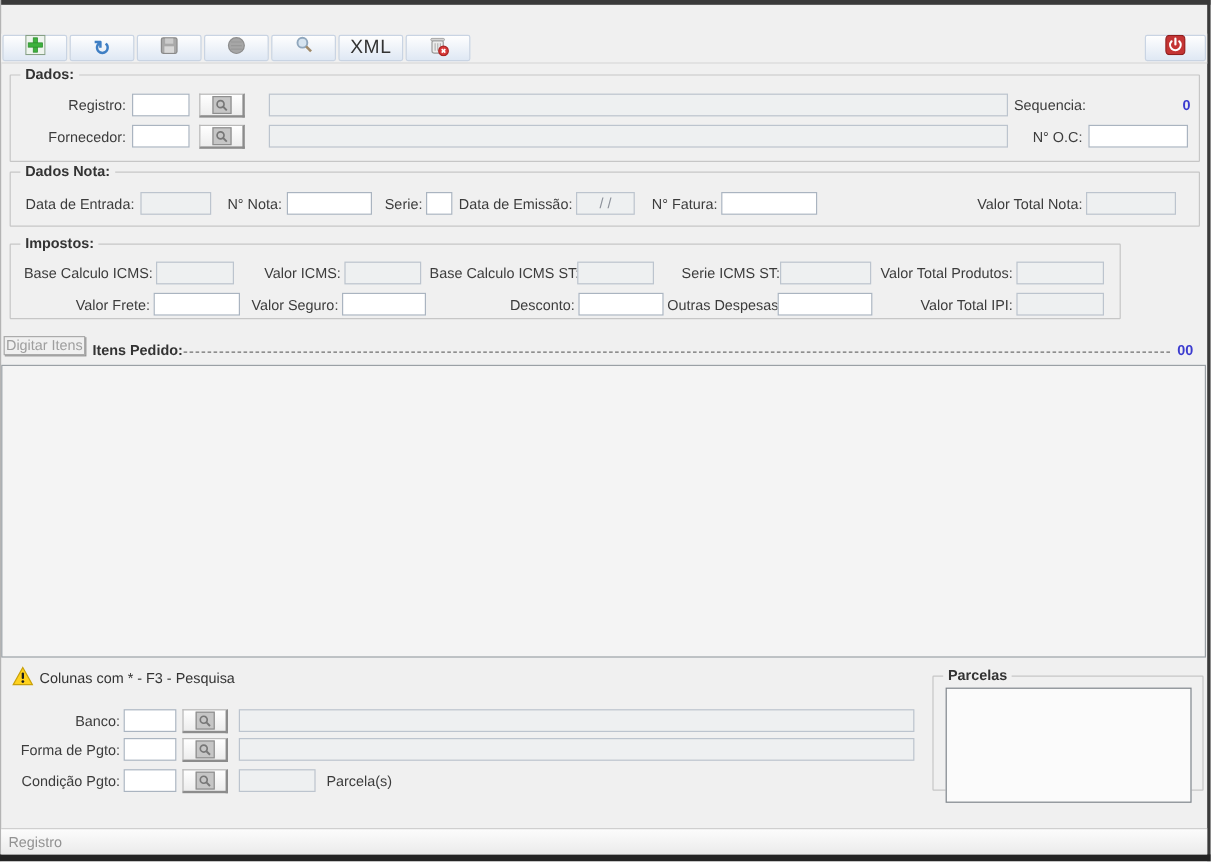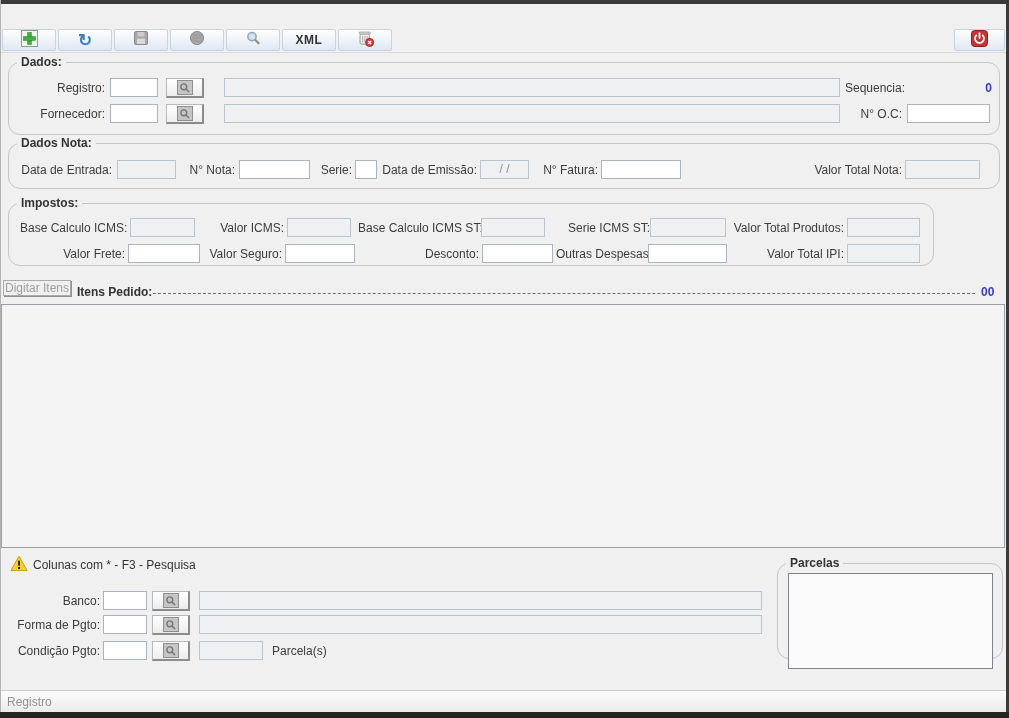--- a/index.html
+++ b/index.html
@@ -21,26 +21,26 @@
   .wbtn { position:absolute; top:0; height:24px; display:flex; align-items:center; justify-content:center; cursor:default; }
   .btn-min  { left:872px; width:40px; font-size:15px; color:#222; }
   .btn-max  { left:918px; width:40px; }
   .btn-max .sq { width:11px; height:11px; border:1.5px solid #d2d2d2; background:#fff; }
   .btn-close{ left:962px; width:42px; font-size:19px; color:#161616; }
 
   
   .toolbar { position:absolute; left:1px; top:28px; width:1005px; height:25px; background:#f0f0f0; border-bottom:1px solid #dadada; }
   .tbtn { position:absolute; top:1px; width:54px; height:22px; border:1px solid #c9d4e3; border-radius:2px;
           background:linear-gradient(#fefefe,#dfe8f4); display:flex; align-items:center; justify-content:center; cursor:pointer; }
-  .tbtn.xml { font-size:12px; font-weight:bold; color:#333; letter-spacing:0.5px; }
+  .tbtn.xml { font-size:16px; font-weight:normal; color:#333; letter-spacing:0.5px; }
   .tbtn-exit { position:absolute; top:1px; left:953px; width:51px; height:22px; border:1px solid #c9d4e3; border-radius:2px;
           background:linear-gradient(#fefefe,#dfe8f4); display:flex; align-items:center; justify-content:center; cursor:pointer; }
 
   
-  .group { position:absolute; border:1px solid #c6c6c6; border-radius:12px; }
+  .group { position:absolute; border:1px solid #c6c6c6; border-radius:1px; }
   .legend { position:absolute; top:-8px; left:8px; background:#f0f0f0; padding:0 4px; font-size:12px; font-weight:bold; color:#333; white-space:nowrap; }
 
   .lbl { position:absolute; font-size:12px; color:#3c3c3c; white-space:nowrap; }
   .r { text-align:right; }
 
   .tf { position:absolute; height:19px; background:#ffffff; border:1px solid #aab4c0; font-size:12px; color:#222; padding:0 3px; font-family:"Liberation Sans",sans-serif; }
   .dis { position:absolute; height:19px; background:#eef0f1; border:1px solid #bcc4ce; font-size:12px; color:#8b8f98; padding:0 3px; }
   .dis.center { text-align:center; line-height:17px; }
 
   .sbtn { position:absolute; width:38px; height:20px; background:linear-gradient(#ffffff,#ededed);

